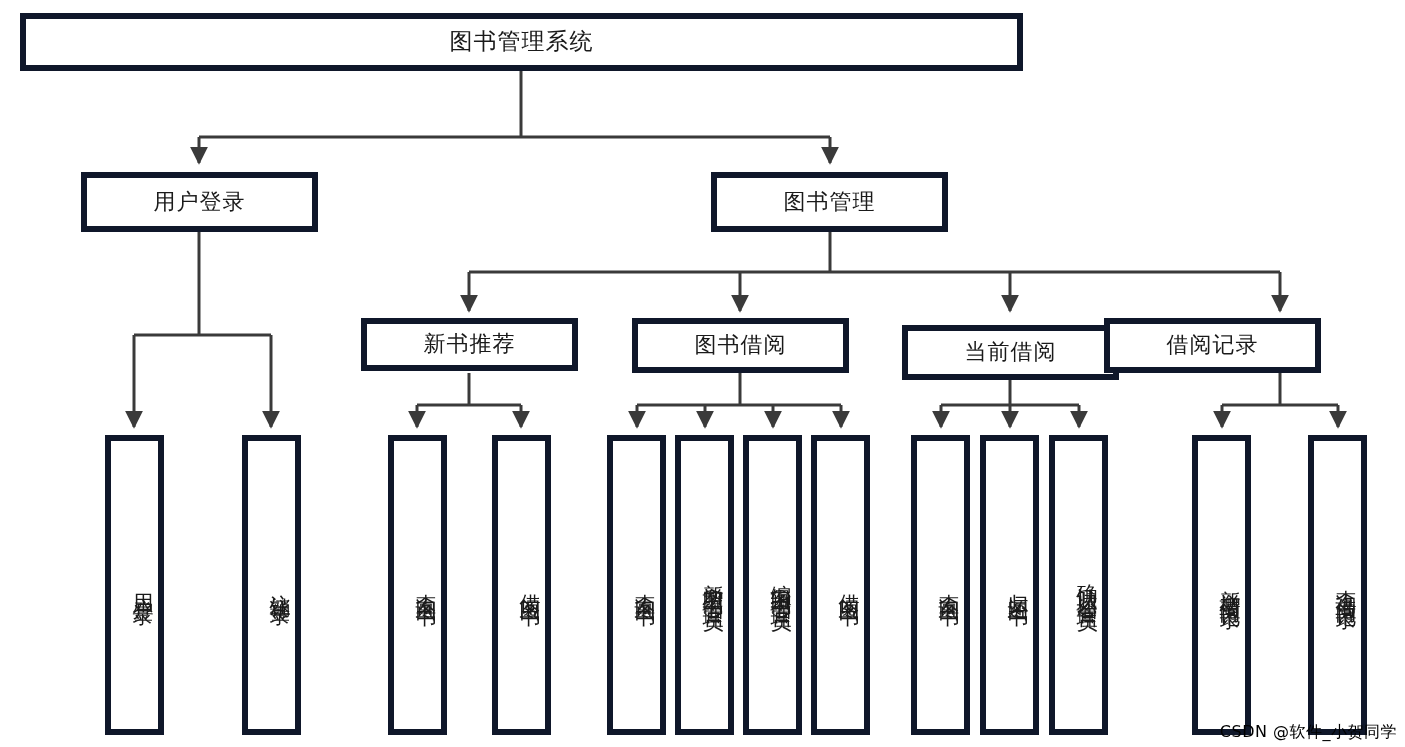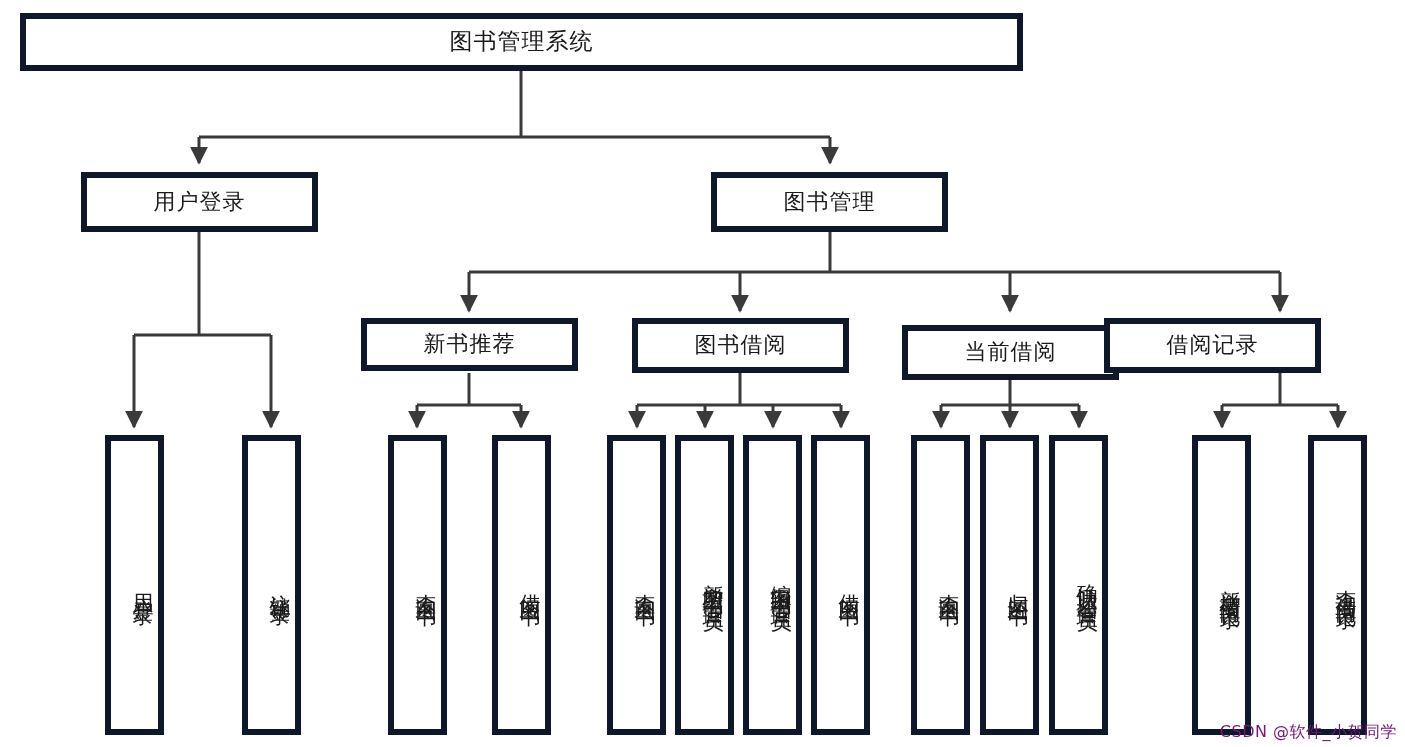--- a/index.html
+++ b/index.html
@@ -54,21 +54,21 @@
     writing-mode:vertical-rl;
     text-orientation:upright;
     display:block;
     text-align:start;
   }
   #watermark{
     position:absolute;
     right:8px;
     bottom:4px;
     font-size:16px;
-    color:#701a75;
+    color:#000000;
     letter-spacing:0.5px;
     z-index:5;
     white-space:nowrap;
     font-family:"DejaVu Sans","Liberation Sans",sans-serif;
   }
 </style>
 </head>
 <body>
 
 <div id="diagram">

